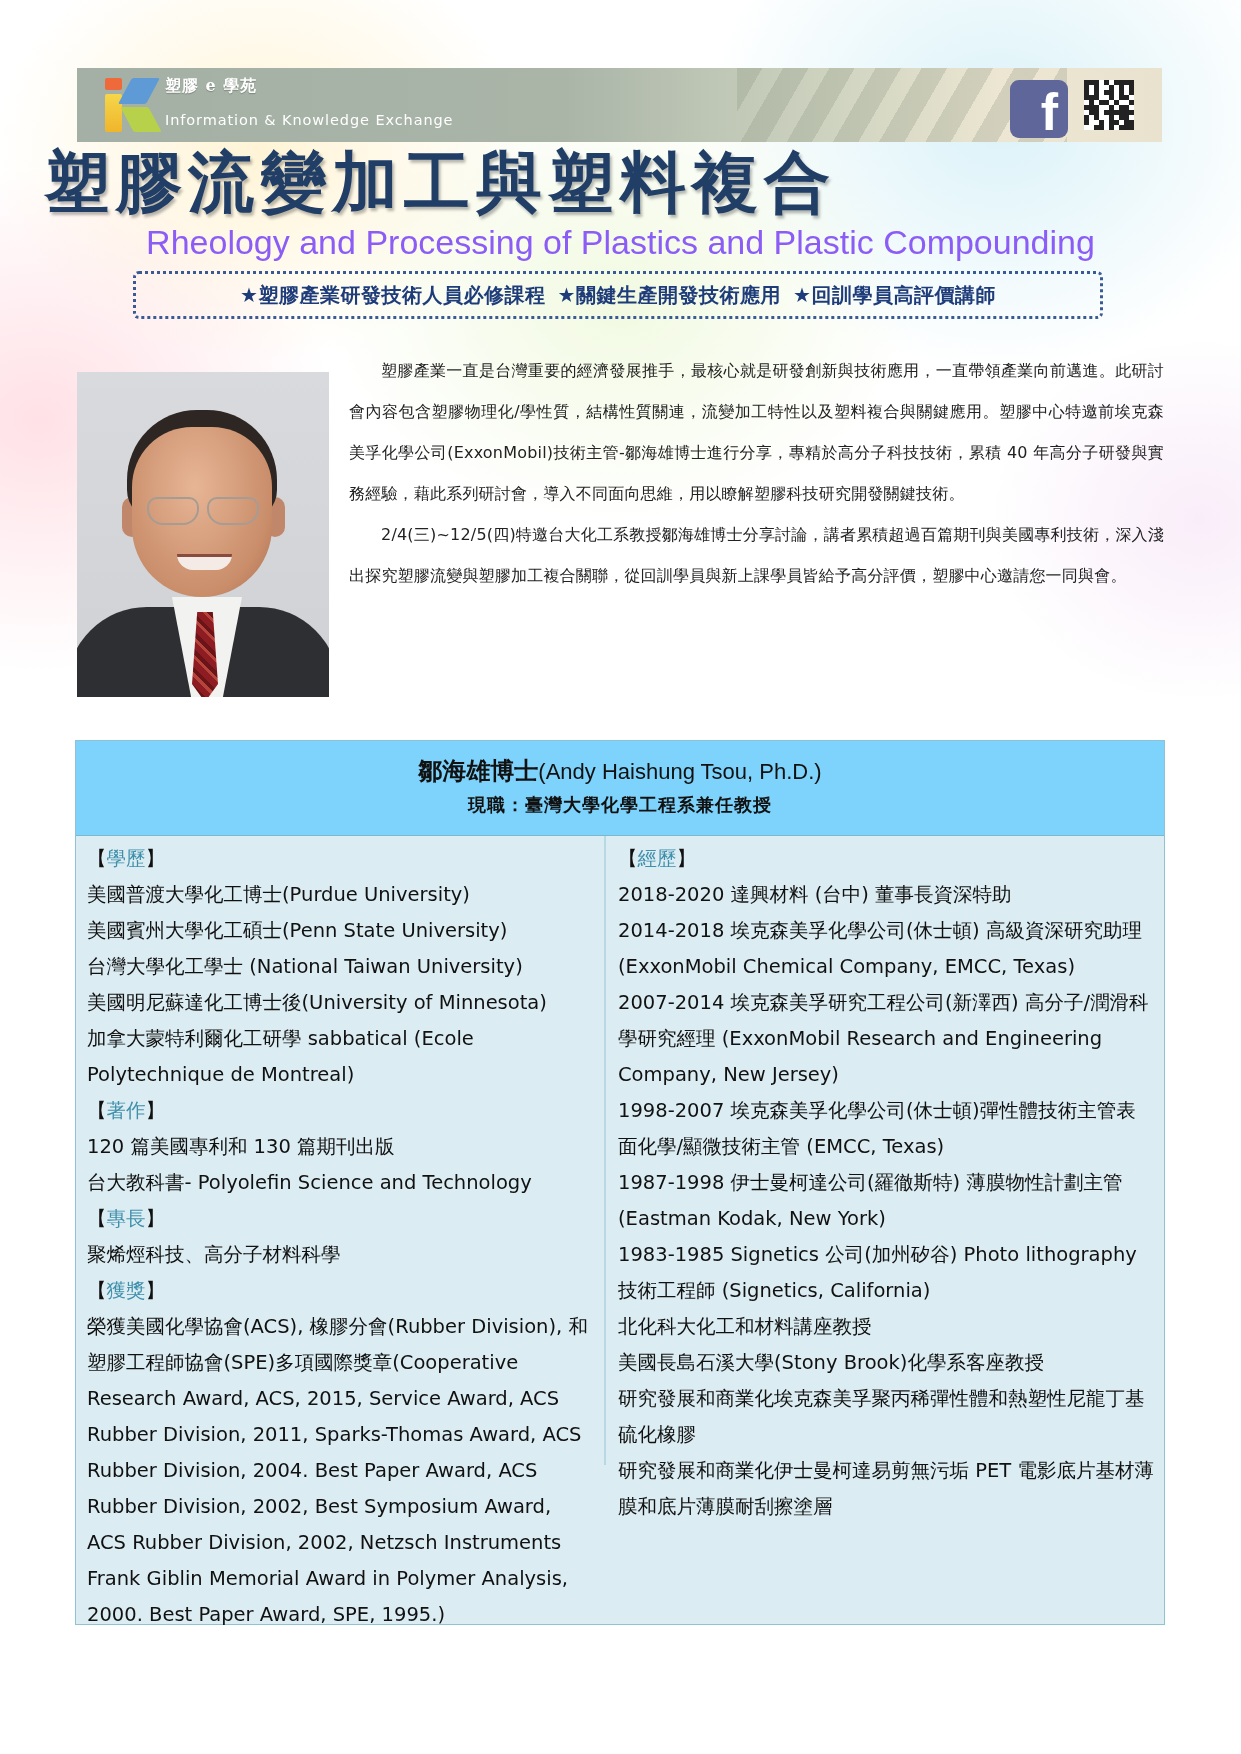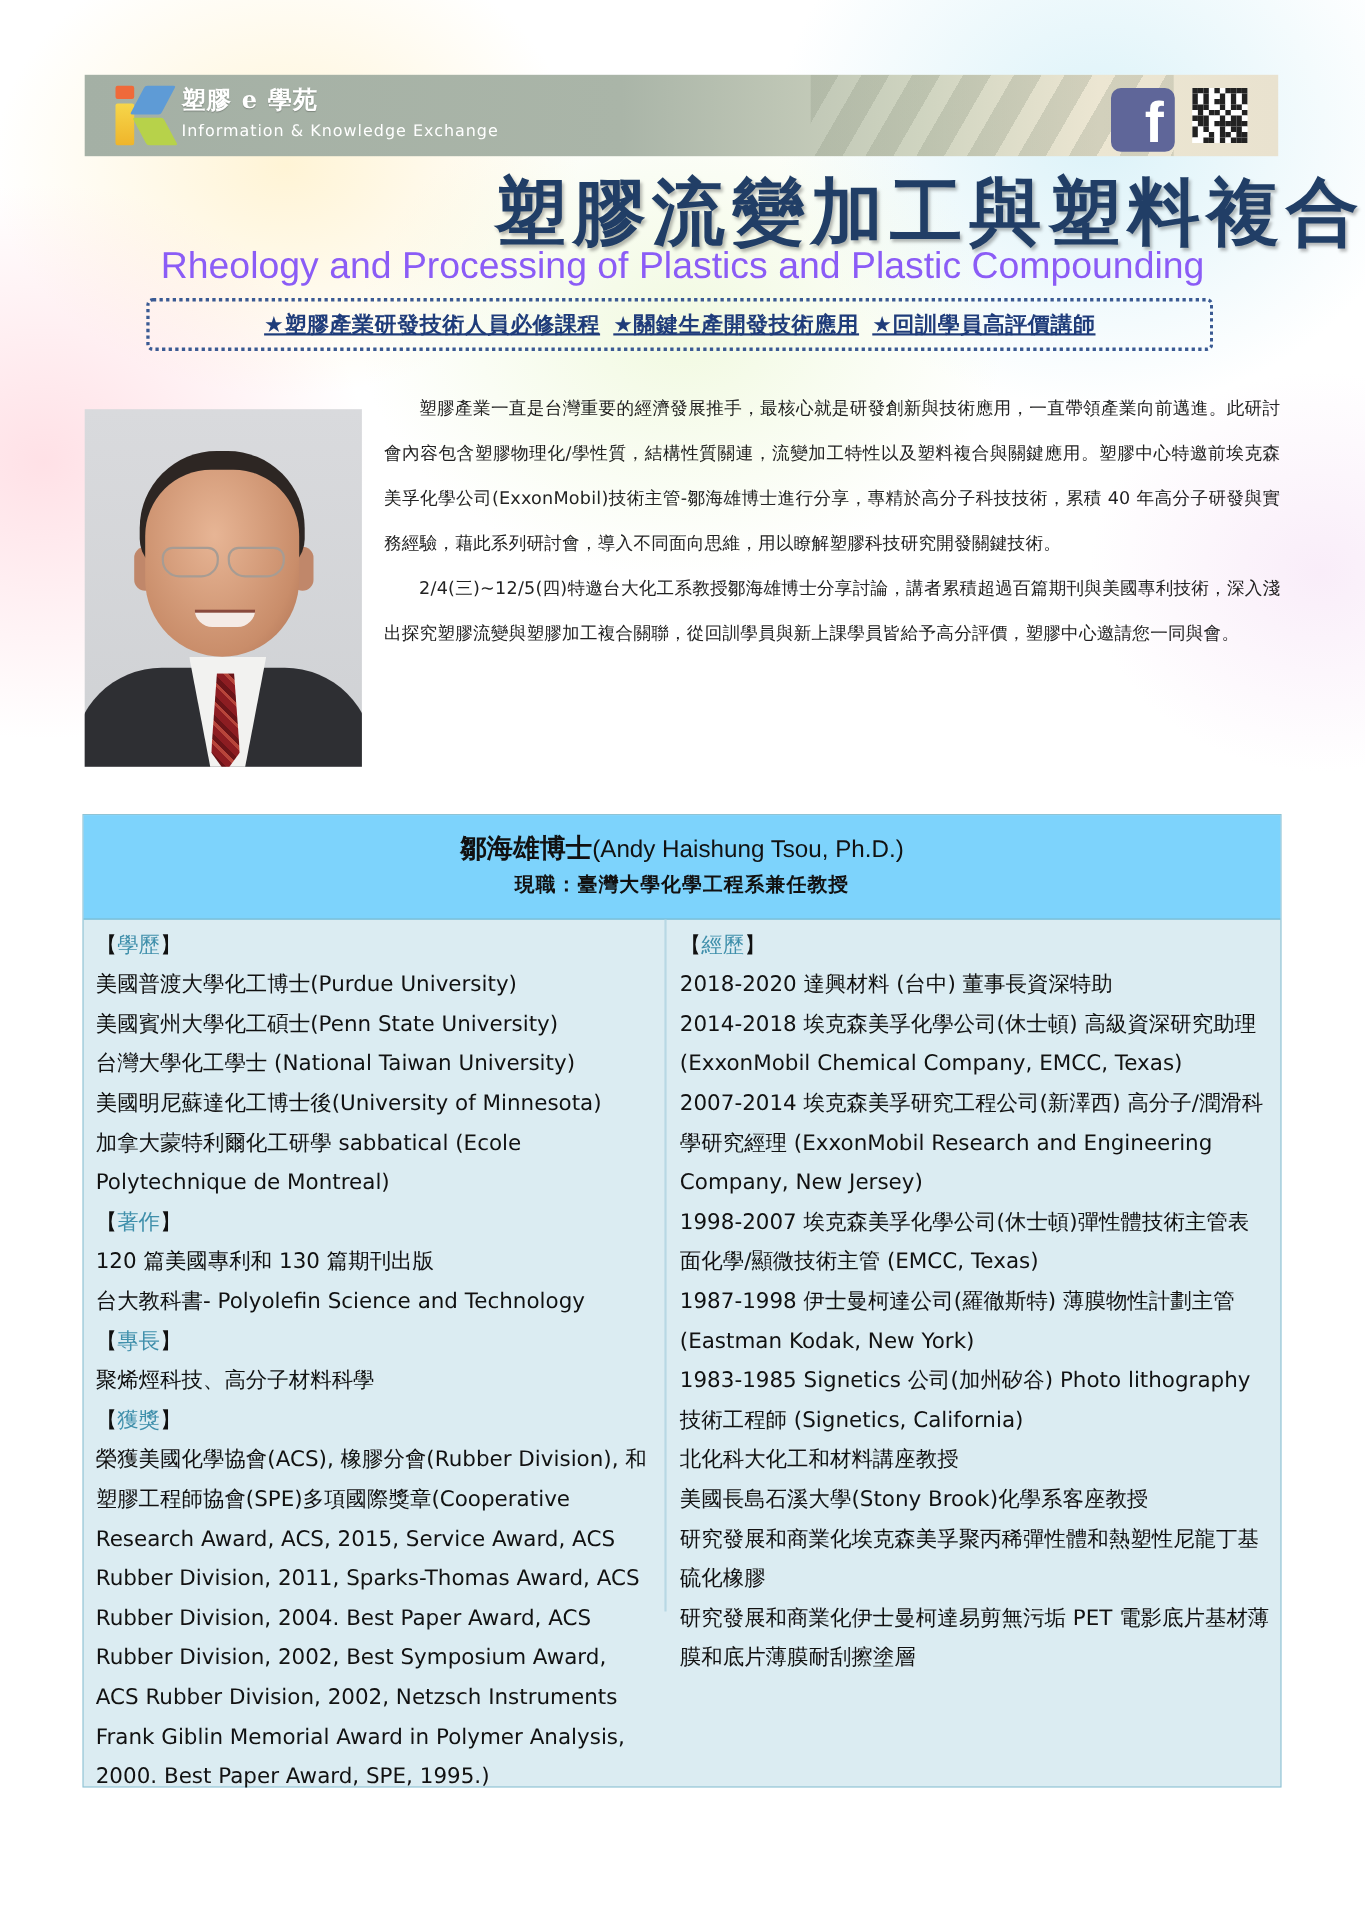--- a/index.html
+++ b/index.html
@@ -29,21 +29,21 @@
     background: repeating-linear-gradient(120deg, rgba(130,140,120,0.35) 0 22px, rgba(255,255,255,0.0) 22px 40px);
     opacity: 0.7;
   }
   .logo-mark { position: absolute; left: 28px; top: 10px; width: 50px; height: 56px; }
   .logo-mark .k-orange { position: absolute; left: 0; top: 0; width: 17px; height: 12px; background: #ef6a3a; border-radius: 2px; }
   .logo-mark .k-yellow { position: absolute; left: 0; top: 16px; width: 17px; height: 38px; background: linear-gradient(180deg,#f6d64a,#efb52b); border-radius: 2px; }
   .logo-mark .k-blue { position: absolute; left: 20px; top: 0; width: 28px; height: 26px; background: #5e9bd6; transform: skewX(-28deg); border-radius: 2px; }
   .logo-mark .k-green { position: absolute; left: 22px; top: 29px; width: 28px; height: 25px; background: #b7d24a; transform: skewX(28deg); border-radius: 2px; }
   .logo-title {
     position: absolute; left: 88px; top: 8px;
-    font-family: "DejaVu Serif", serif; font-weight: bold; font-size: 22px; color: #ffffff; letter-spacing: 1px;
+    font-family: "DejaVu Serif", serif; font-weight: bold; font-size: 16px; color: #ffffff; letter-spacing: 1px;
     text-shadow: 0 1px 1px rgba(0,0,0,0.25);
   }
   .logo-sub {
     position: absolute; left: 88px; top: 44px;
     font-family: "DejaVu Sans", sans-serif; font-size: 14.5px; color: #ffffff; letter-spacing: 0.9px;
   }
   .fb-icon {
     position: absolute; left: 1010px; top: 80px; width: 58px; height: 58px;
     background: #5f6699; border-radius: 9px;
     color: #fff; font-family: "Liberation Sans", sans-serif; font-weight: bold; font-size: 52px;
@@ -51,36 +51,36 @@
   }
   .qr-code {
     position: absolute; left: 1084px; top: 80px; width: 50px; height: 50px; background: #fff;
     display: grid; grid-template-columns: repeat(10, 1fr); grid-template-rows: repeat(10, 1fr);
   }
   .qr-code span { background: #222; }
   .qr-code span.w { background: #fff; }
 
   
   .main-title {
-    position: absolute; left: 0; width: 1241px; top: 160px; text-align: right;
+    position: absolute; left: 0; width: 1241px; top: 150px; text-align: left;
     font-family: "DejaVu Sans", sans-serif; font-weight: bold; font-size: 66px; color: #213e66; letter-spacing: 6px;
-    line-height: 1; text-shadow: 2px 3px 3px rgba(0,0,0,0.28);
+    line-height: 1; text-shadow: 2px 3px 3px rgba(0,0,0,0.28); padding-left: 44px;
   }
   .sub-title {
     position: absolute; left: 0; width: 1241px; top: 225px; text-align: center;
     font-family: "Liberation Sans", sans-serif; font-size: 34px; color: #8b5cf6; letter-spacing: 0px; line-height: 1;
     transform: scaleX(1.0);
   }
   .tagline-box {
     position: absolute; left: 133px; top: 271px; width: 970px; height: 48px;
     border: 3px dotted #3a5a93; border-radius: 6px;
     display: flex; align-items: center; justify-content: center;
     font-size: 20px; color: #1f3c7a; font-weight: bold; letter-spacing: 0.5px;
   }
-  .tagline-box span { margin: 0 6px; text-decoration: underline; }
+  .tagline-box span { margin: 0 6px; }
 
   
   .photo {
     position: absolute; left: 77px; top: 372px; width: 252px; height: 325px; overflow: hidden;
     background: linear-gradient(180deg, #d9dadd 0%, #cfd1d4 100%);
   }
   .photo .hair { position: absolute; left: 50px; top: 38px; width: 150px; height: 110px; background: #2d2623; border-radius: 70px 70px 30px 30px; }
   .photo .face { position: absolute; left: 55px; top: 55px; width: 140px; height: 170px; background: radial-gradient(ellipse at 45% 35%, #e7b595, #c98d6a 70%, #a96e52); border-radius: 60px 60px 70px 70px; }
   .photo .ear-l { position: absolute; left: 45px; top: 125px; width: 20px; height: 40px; background: #c0876a; border-radius: 10px; }
   .photo .ear-r { position: absolute; left: 188px; top: 125px; width: 20px; height: 40px; background: #c0876a; border-radius: 10px; }

